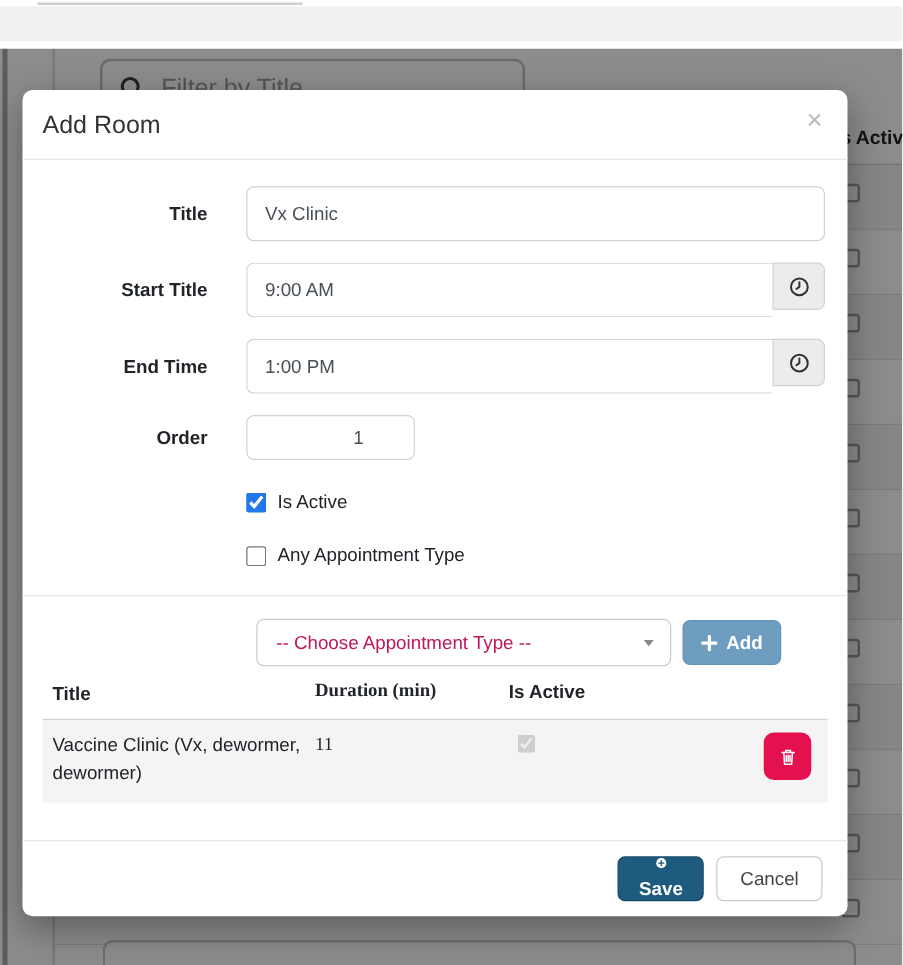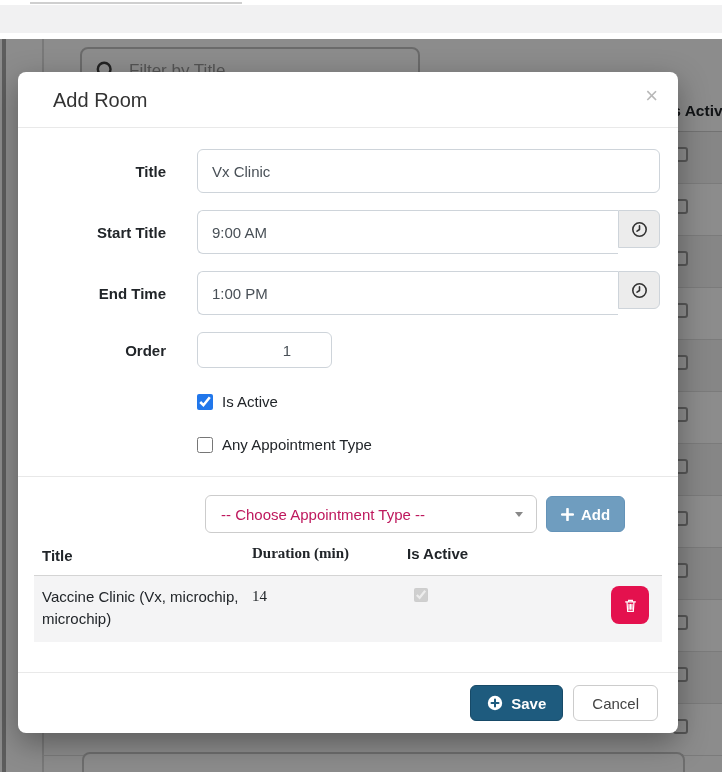--- a/index.html
+++ b/index.html
@@ -12,39 +12,39 @@
   .chrome-line { position:absolute; left:30px; top:2px; width:212px; height:2px; background:#cfcfcf; }
 
   
   #bg { position:absolute; left:0; top:39px; width:722px; height:733px; background:#fff; }
   .vline-left  { position:absolute; left:2px;  top:0; width:4px; height:733px; background:#a9a9a9; }
   .vline-panel { position:absolute; left:42px; top:0; width:2px; height:733px; background:#dcdcdc; }
 
   .bg-search { position:absolute; left:80px; top:8px; width:340px; height:48px;
                border:2px solid #c2c2c2; border-radius:8px; background:#fff; display:flex; align-items:center; }
   .bg-search .icon-cell { width:47px; display:flex; justify-content:center; align-items:center; }
-  .bg-search .ph { color:#9a9a9a; font-size:17px; }
+  .bg-search .ph { color:#9a9a9a; font-size:20px; }
 
   .bg-col-header { position:absolute; left:668px; top:63px; font-size:15.5px; font-weight:bold;
                    color:#212529; white-space:nowrap; }
   .bg-head-border { position:absolute; left:42px; top:92px; width:680px; height:1px; background:#cfcfcf; }
   .bg-row { position:absolute; left:42px; width:680px; height:52px; border-bottom:1px solid #e0e0e0; }
   .bg-row.stripe { background:rgba(0,0,0,0.04); }
   .bg-cb { position:absolute; left:631px; top:15px; width:15px; height:15px;
            border:2px solid #9f9f9f; border-radius:3px; background:#fff; }
   .bg-bottom-panel { position:absolute; left:82px; top:713px; width:603px; height:30px;
                      border:2px solid #c9c9c9; border-bottom:none; border-radius:8px 8px 0 0; background:#fff; }
 
   
   #overlay { position:absolute; left:0; top:39px; width:722px; height:733px; background:rgba(0,0,0,0.45); }
 
   
   #modal { position:absolute; left:18px; top:72px; width:660px; height:661px; background:#fff;
            border-radius:8px; box-shadow:0 10px 30px rgba(0,0,0,0.35); display:flex; flex-direction:column; }
-  .m-header { position:relative; padding:17px 35px 15px; border-bottom:1px solid #e9e9e9; }
+  .m-header { position:relative; padding:17px 16px 15px; border-bottom:1px solid #e9e9e9; }
   .m-title { font-size:20px; color:#333; }
   .m-close { position:absolute; right:20px; top:13px; font-size:22px; color:#b8b8b8; cursor:pointer;
              background:none; border:none; font-family:inherit; line-height:1; }
   .m-body { flex:1; padding:21px 16px 0; overflow:hidden; }
   .m-footer { border-top:1px solid #e9e9e9; padding:12px 20px; display:flex; justify-content:flex-end; gap:10px; }
 
   .form-row { display:flex; align-items:center; margin-bottom:17px; }
   .form-label { width:163px; padding-right:31px; text-align:right; font-size:15px; font-weight:bold; color:#212529; }
   .ctrl { flex:1; margin-right:2px; }
   input.txt { width:100%; height:44px; border:1px solid #ced4da; border-radius:6px; padding:0 14px;
@@ -80,21 +80,21 @@
   .c-active { width:175px; padding-left:15px; }
   .c-act { flex:1; display:flex; justify-content:flex-end; padding-right:13px; }
   .tbl-head .c-active { padding-left:8px; }
   .tbl-row .c-dur, .tbl-row .c-active { padding-top:2px; }
   input.cb-disabled { width:14px; height:14px; }
   .btn-trash { width:38px; height:38px; background:#e4114e; border:none; border-radius:8px;
                display:flex; align-items:center; justify-content:center; cursor:pointer; }
 
   .btn-save { display:flex; align-items:center; gap:8px; height:36px; padding:0 16px;
               background:#1e5b7e; border:1px solid #174a68; border-radius:6px; color:#fff;
-              font-size:15px; font-weight:bold; cursor:pointer; font-family:inherit; }
+              font-size:15px; font-weight:bold; cursor:pointer; font-family:inherit;flex-direction:column; }
   .btn-cancel { height:36px; padding:0 18px; background:#fff; border:1px solid #ccc; border-radius:6px;
                 color:#444; font-size:15px; cursor:pointer; font-family:inherit; }
 </style>
 </head>
 <body>
 
 <div id="stage">
 
   <div class="chrome-band"></div>
   <div class="chrome-line"></div>
@@ -236,22 +236,22 @@
         </button>
       </div>
 
       <div class="tbl">
         <div class="tbl-head">
           <span class="c-title">Title</span>
           <span class="c-dur">Duration (min)</span>
           <span class="c-active">Is Active</span>
         </div>
         <div class="tbl-row">
-          <span class="c-title">Vaccine Clinic (Vx, microchip, microchip)</span>
-          <span class="c-dur">14</span>
+          <span class="c-title">Vaccine Clinic (Vx, dewormer, dewormer)</span>
+          <span class="c-dur">11</span>
           <span class="c-active">
             <input class="cb-disabled" type="checkbox" disabled="" checked="" style="">
           </span>
           <span class="c-act">
             <button class="btn-trash">
               <svg width="15" height="15" viewBox="0 0 16 16">
                 <path d="M2.8 4.2h10.4M6 4V2.6h4V4M4.3 4.4l.7 9.8h6l.7-9.8M6.4 6.8v5.2M8 6.8v5.2M9.6 6.8v5.2" fill="none" stroke="#fff" stroke-width="1.3" stroke-linecap="round"></path>
               </svg>
             </button>
           </span>

